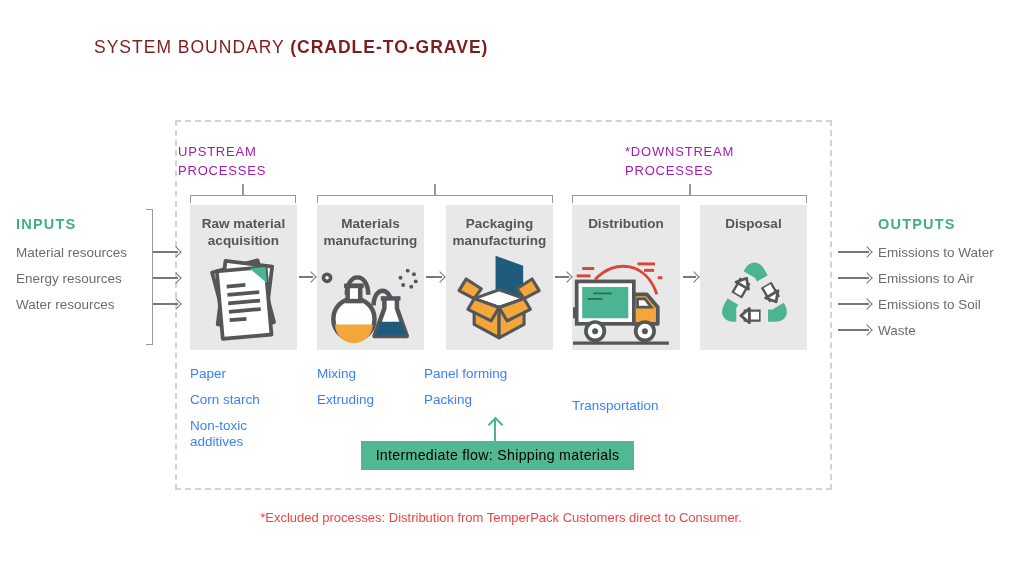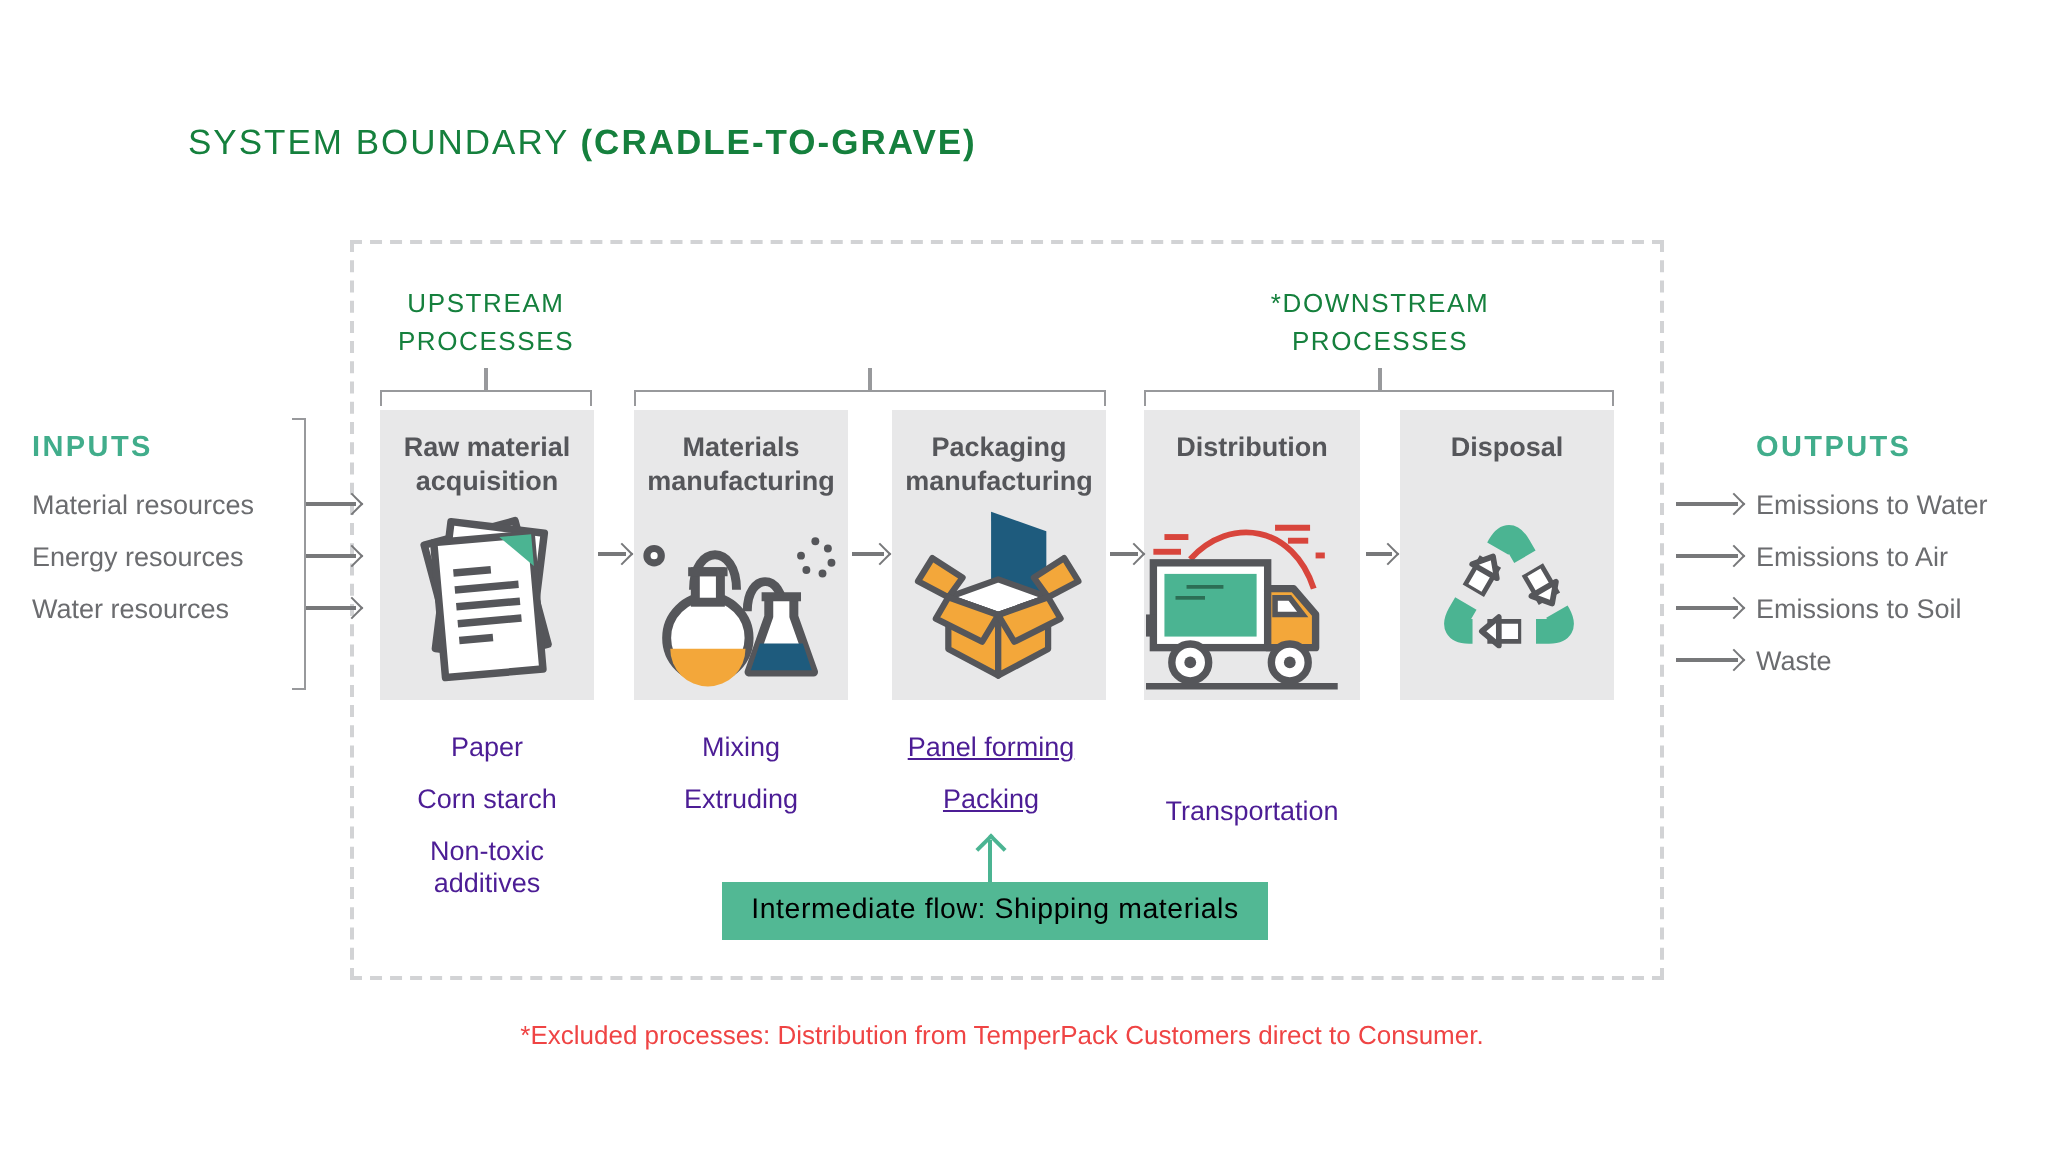--- a/index.html
+++ b/index.html
@@ -1,39 +1,39 @@
 <!DOCTYPE html>
 <html><head>
 <meta charset="utf-8">
 <style>
   html,body{margin:0;padding:0;background:#fff;}
   .canvas{position:relative;width:1024px;height:585px;background:#fff;overflow:hidden;
           font-family:"Liberation Sans",sans-serif;}
   .abs{position:absolute;}
 
   
-  .title{left:94px;top:61px;font-size:17.5px;letter-spacing:1px;color:#15803d;white-space:nowrap;}
+  .title{left:94px;top:37px;font-size:17.5px;letter-spacing:1px;color:#7f1d1d;white-space:nowrap;}
   .title .bold{font-weight:700;}
 
   
   .boundary{left:175px;top:120px;width:657px;height:370px;border:2px dashed #d2d3d5;box-sizing:border-box;}
 
   
-  .group-label{top:142px;width:130px;text-align:center;font-size:13px;line-height:19px;
-               letter-spacing:.8px;color:#15803d;}
+  .group-label{top:142px;width:130px;text-align:left;font-size:13px;line-height:19px;
+               letter-spacing:.8px;color:#a21caf;}
   .bracket{top:195px;height:8px;border:1.5px solid #98999c;border-bottom:none;box-sizing:border-box;}
   .stem{top:184px;width:1.5px;height:11px;background:#98999c;}
 
   
   .pbox{top:205px;width:107px;height:145px;background:#e8e8e9;}
   .pbox .pname{padding:10px 5px 0 5px;text-align:center;font-size:13.5px;font-weight:700;
                line-height:17px;color:#55565a;}
 
   
-  .subcol{top:366px;width:107px;text-align:center;color:#4c1d95;font-size:13.5px;}
+  .subcol{top:366px;width:107px;color:#3b82f6;font-size:13.5px;}
   .subcol div{line-height:16px;margin-bottom:10px;}
 
   
   .harrow{height:1.6px;background:#77787a;}
   .harrow::after{content:"";position:absolute;right:-1.5px;top:-2.9px;width:7px;height:7px;
                  border-top:1.6px solid #77787a;border-right:1.6px solid #77787a;transform:rotate(45deg);}
 
   
   .io-title{font-size:14.5px;font-weight:700;letter-spacing:1.2px;color:#41ad8b;}
   .io-list{font-size:13.5px;color:#6b6c6f;line-height:26px;white-space:nowrap;}
@@ -186,21 +186,21 @@
 
   <div class="abs subcol" style="left:190px;">
     <div>Paper</div>
     <div>Corn starch</div>
     <div>Non-toxic additives</div>
   </div>
   <div class="abs subcol" style="left:317px;">
     <div>Mixing</div>
     <div>Extruding</div>
   </div>
-  <div class="abs subcol" style="left:442px;text-decoration:underline;">
+  <div class="abs subcol" style="left:424px;">
     <div>Panel forming</div>
     <div>Packing</div>
   </div>
   <div class="abs subcol" style="left:572px;width:108px;margin-top:32px;">
     <div>Transportation</div>
   </div>
 
   <div class="abs io-title" style="left:16px;top:216px;">INPUTS</div>
   <div class="abs io-list" style="left:16px;top:240px;">
     <div>Material resources</div>

